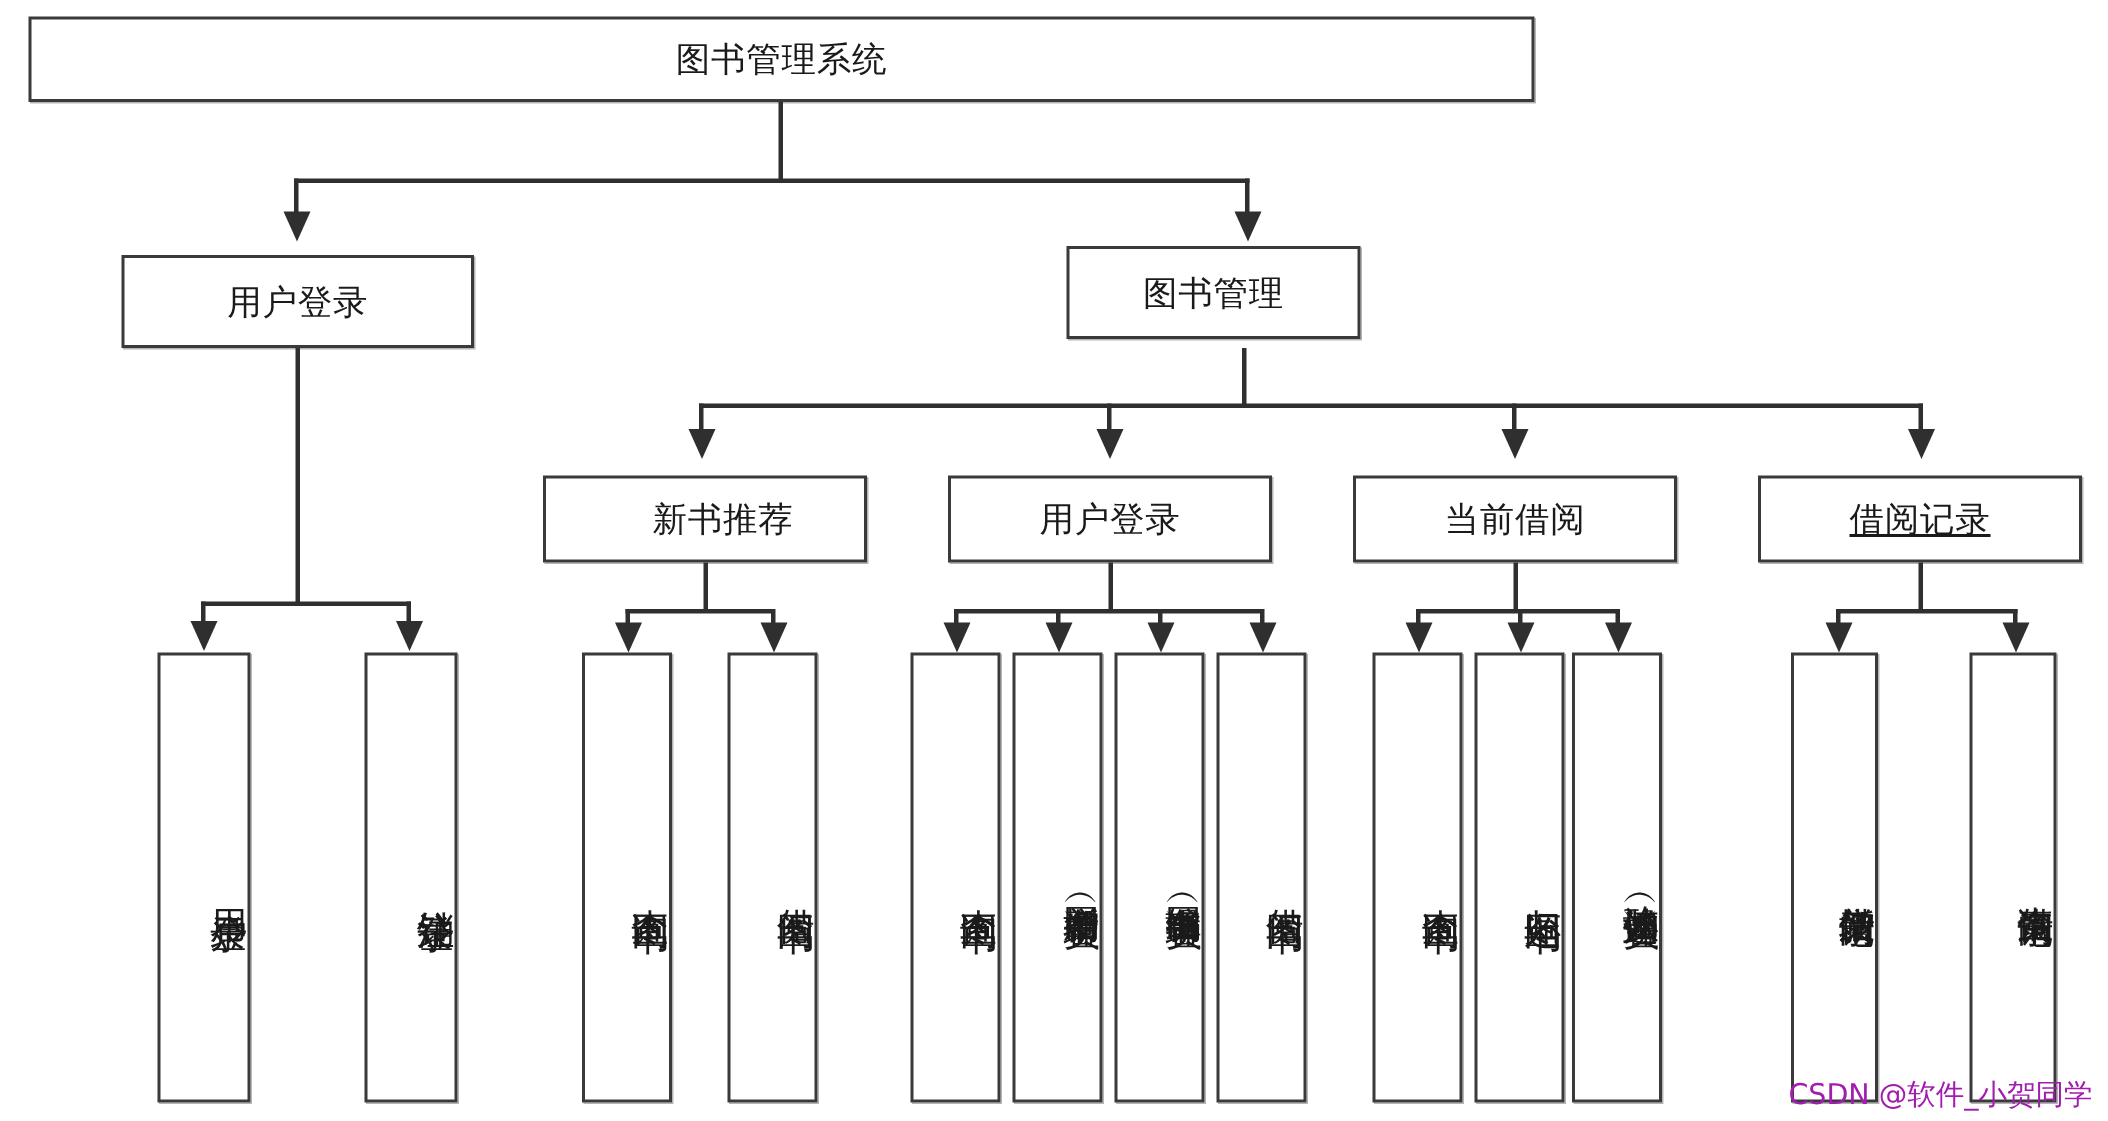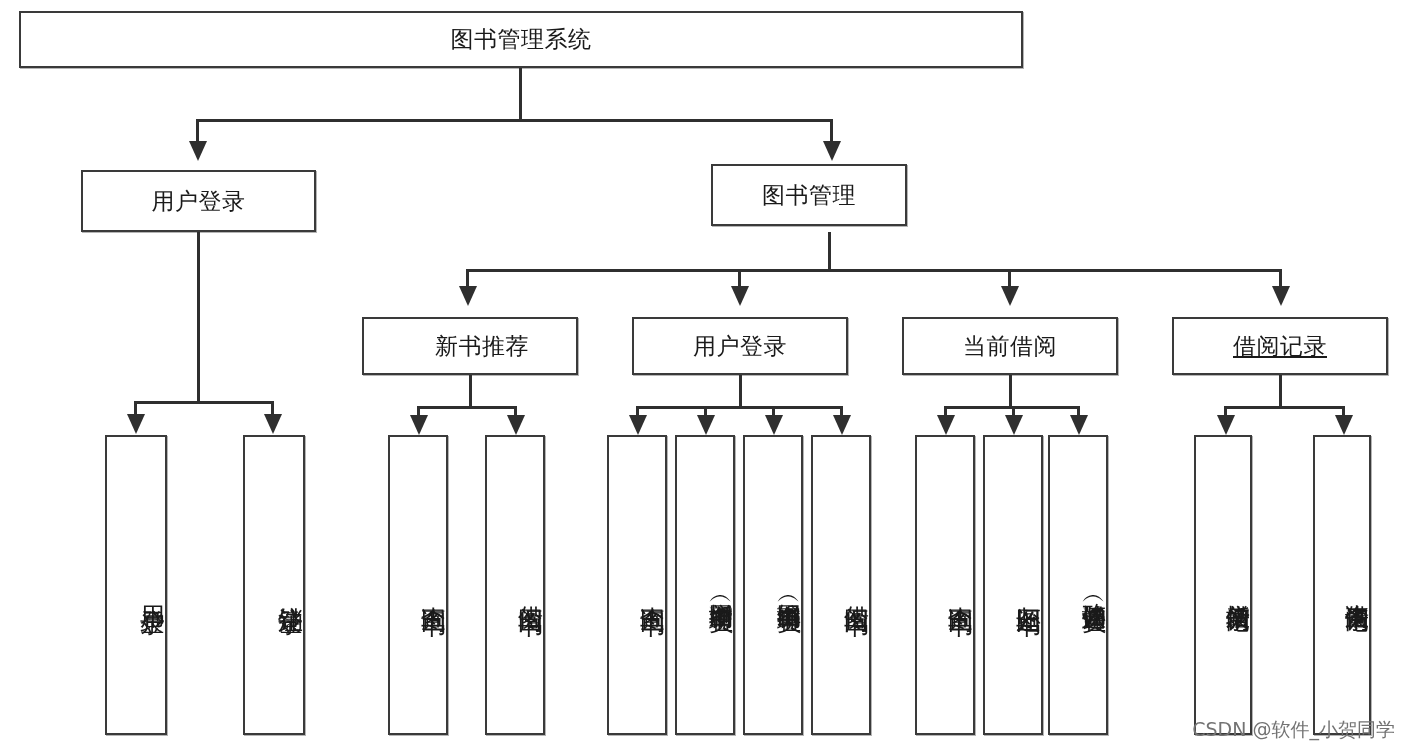--- a/index.html
+++ b/index.html
@@ -66,21 +66,21 @@
     border-left: 9px solid transparent;
     border-right: 9px solid transparent;
     border-top: 20px solid #2f2f2f;
   }
   
   #watermark {
     position: absolute;
     right: 10px;
     bottom: 4px;
     font-size: 19px;
-    color: #737373;
+    color: #a21caf;
     white-space: nowrap;
     font-family: "DejaVu Sans", "Liberation Sans", sans-serif;
   }
 </style>
 </head>
 <body>
 
 <div id="canvas">
 
   <div class="node h" style="left:19px; top:11px; width:1004px; height:57px;text-align:right;">

